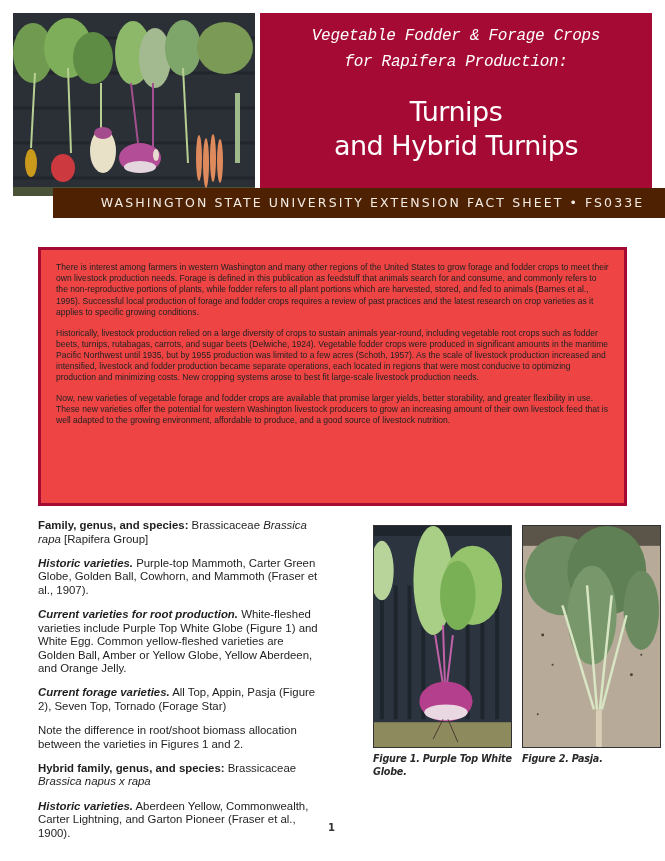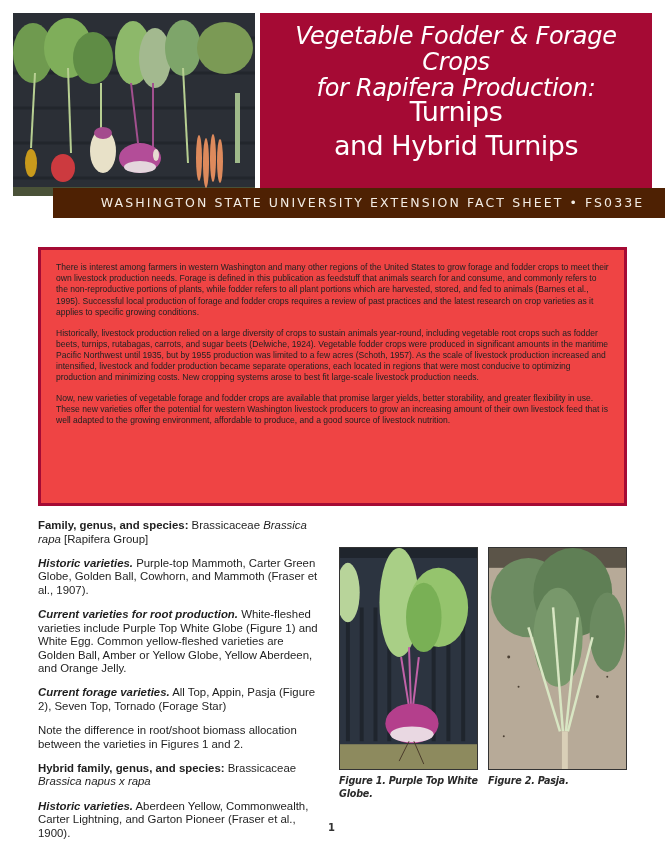--- a/index.html
+++ b/index.html
@@ -9,21 +9,21 @@
   
   .hero-photo { position: absolute; left: 13px; top: 13px; width: 242px; height: 183px;
     background: linear-gradient(180deg, #2d3238 0%, #2a2e35 60%, #3b3a33 100%); overflow: hidden; }
   .hero-photo svg { display: block; width: 100%; height: 100%; }
 
   
   .title-panel { position: absolute; left: 260px; top: 13px; width: 392px; height: 183px;
     background: #a50a34; color: #fff; text-align: center;
     font-family: "DejaVu Sans", sans-serif; }
   .title-sub { position: absolute; left: 0; right: 0; top: 10px; font-style: italic;
-    font-size: 24px; line-height: 26px; letter-spacing: -0.3px; }
+    font-size: 16px; line-height: 26px; letter-spacing: -0.3px; font-family: Liberation Mono, monospace; }
   .title-main { position: absolute; left: 0; right: 0; top: 82px; font-size: 27px;
     line-height: 34px; letter-spacing: -0.5px; }
 
   
   .banner { position: absolute; left: 13px; top: 188px; width: 639px; height: 30px;
     background: #4e2103; color: #f3ece4; font-family: "DejaVu Sans", sans-serif;
     font-size: 12.5px; letter-spacing: 2.1px; line-height: 30px; text-align: center; margin-left: 40px; }
 
   
   .intro-box { position: absolute; left: 38px; top: 247px; width: 583px; height: 253px;
@@ -33,21 +33,21 @@
   .intro-inner p { margin: 0 0 9.5px 0; }
 
   
   .left-col { position: absolute; left: 38px; top: 519px; width: 285px;
     font-family: Liberation Sans, sans-serif; font-size: 11.4px; line-height: 13.6px; color: #1e1e1e; }
   .left-col p { margin: 0 0 10.5px 0; }
   .left-col .lbl { font-weight: bold; }
   .left-col .lbl-it { font-weight: bold; font-style: italic; }
 
   
-  .figure { position: absolute; top: 547px; width: 139px; }
+  .figure { position: absolute; top: 525px; width: 139px; margin-left: 34px; }
   .fig1 { left: 339px; }
   .fig2 { left: 488px; }
   .fig-img { width: 139px; height: 223px; overflow: hidden; border: 1px solid #333; box-sizing: border-box; }
   .fig-img svg { display: block; width: 100%; height: 100%; }
   .fig-caption { margin-top: 4px; font-family: "DejaVu Sans", sans-serif; font-style: italic;
     font-weight: bold; font-size: 9.6px; line-height: 13px; color: #2a2a2a; letter-spacing: -0.2px; }
 
   .page-number { position: absolute; left: 328px; top: 822px; font-family: "DejaVu Sans", sans-serif;
     font-weight: bold; font-size: 10px; color: #333; }
 </style>

